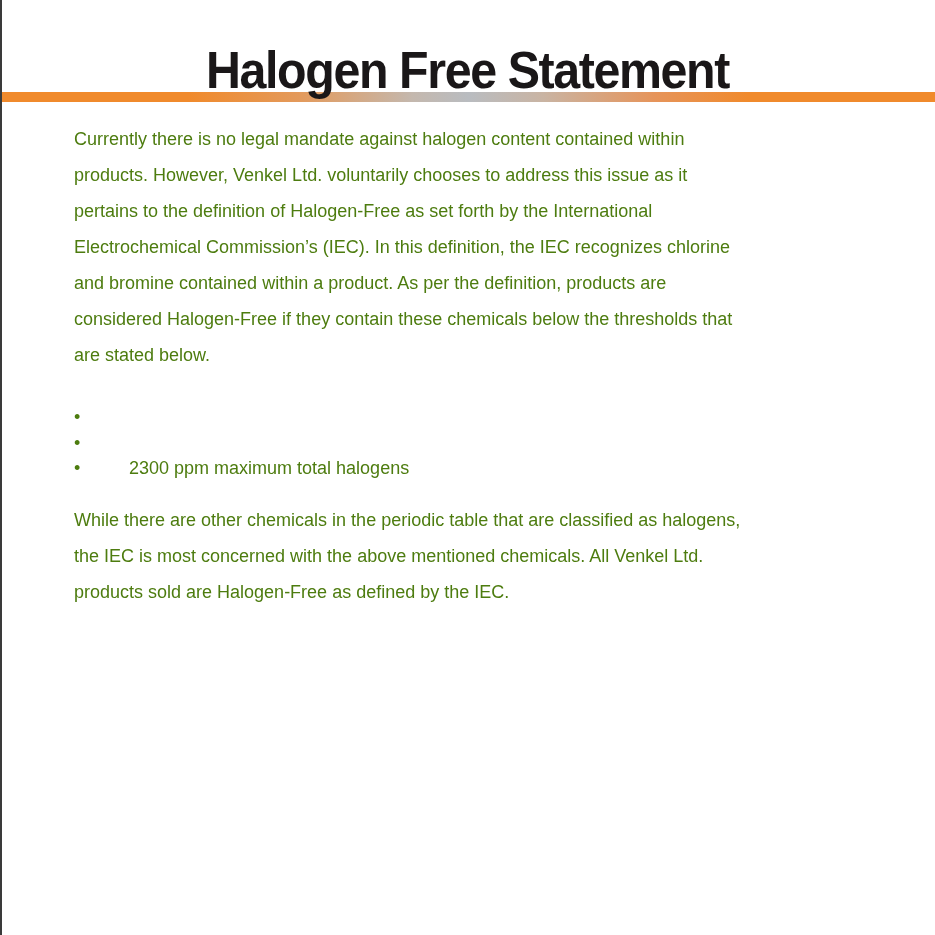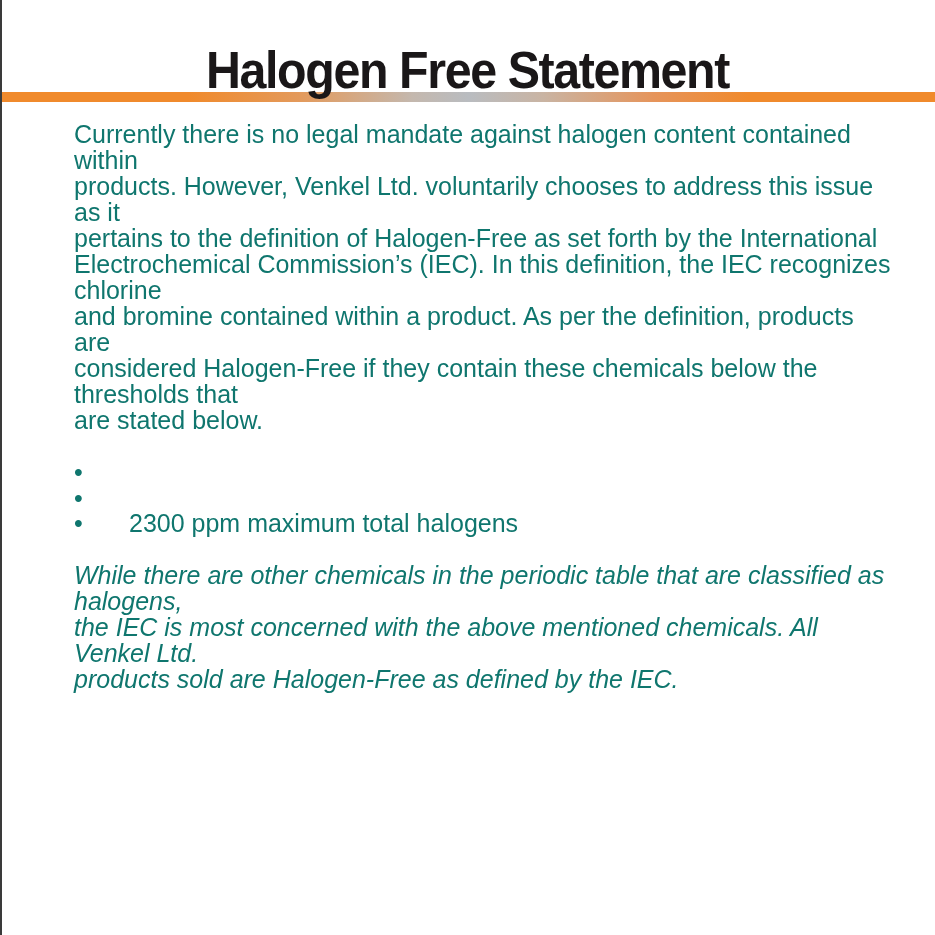--- a/index.html
+++ b/index.html
@@ -54,23 +54,23 @@
       color: #1a1718;
       margin: 0;
       z-index: 2;
       transform: scaleX(0.93);
     }
     .content {
       position: absolute;
       left: 74px;
       top: 121px;
       width: 820px;
-      font-size: 25px;
-      line-height: 26px;
-      color: #0f766e;
+      font-size: 18px;
+      line-height: 36px;
+      color: #4d7c0f;
     }
     .content p {
       margin: 0;
     }
     .para1 {
       white-space: pre-line;
     }
     .bullets {
       list-style: none;
       margin: 25.8px 0 25.8px 0;
@@ -80,21 +80,20 @@
       display: flex;
       height: 25.8px;
     }
     .bullet-dot {
       width: 55px;
       flex: 0 0 55px;
     }
     .para2 {
       white-space: pre-line;
       transform-origin: left top;
-      font-style: italic;
     }
   </style>
 </head>
 <body>
 
 <div class="left-border"></div>
 
 <h1 class="title">Halogen Free Statement</h1>
 
 <div class="title-bar"></div>

